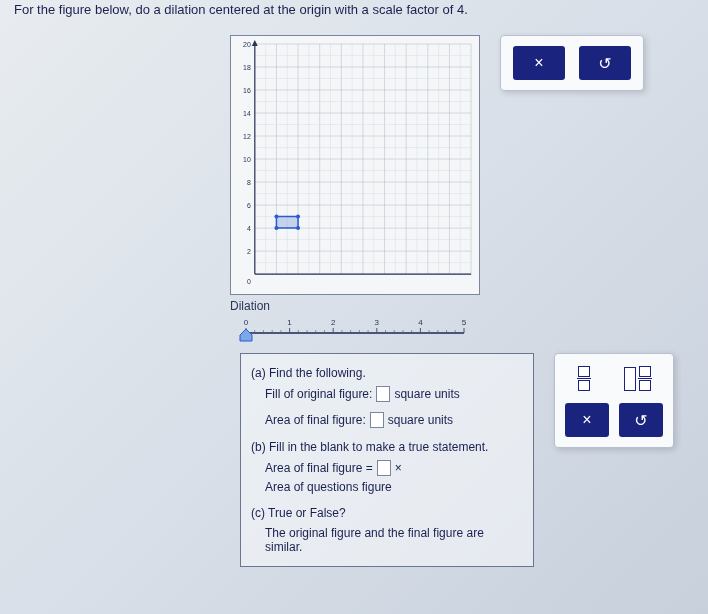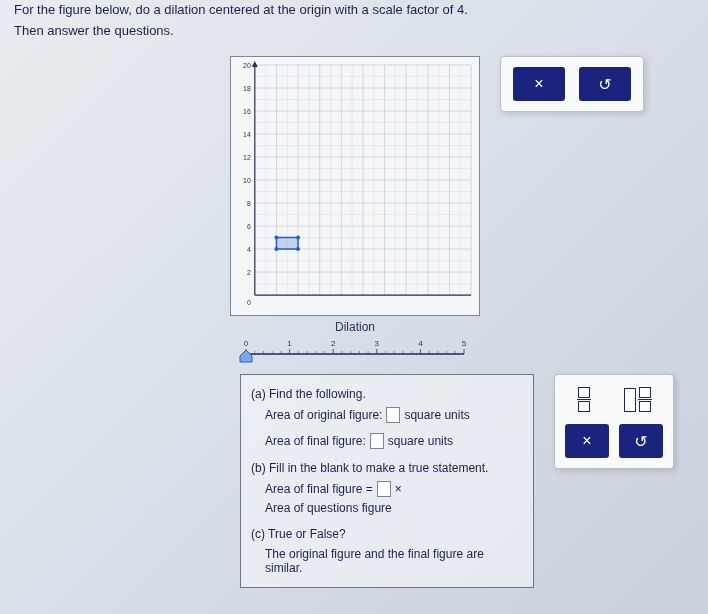--- a/index.html
+++ b/index.html
@@ -9,21 +9,21 @@
       width: 708px;
       height: 614px;
       overflow: hidden;
       position: relative;
       font-size: 13px;
       color: #1a2050;
     }
     .instructions { padding: 2px 14px 6px; }
     .instructions p { margin-bottom: 6px; font-size: 13px; color: #1a2050; }
     .content-row { display: flex; padding: 6px 14px 0 230px; gap: 20px; align-items: flex-start; }
-    .chart-col { display: flex; flex-direction: column; align-items: center; }
+    .chart-col { display: flex; flex-direction: column; }
     .chart-box {
       width: 250px; height: 260px;
       border: 1px solid #7a85a0;
       background: #f4f6f8;
       position: relative;
     }
     .grid-svg { width: 100%; height: 100%; display: block; }
     .dilation-label { font-size: 12px; color: #2a3558; margin-top: 4px; }
     .slider-wrap { width: 250px; position: relative; margin-top: 2px; }
     .slider-svg { width: 100%; height: 28px; display: block; }
@@ -103,21 +103,20 @@
       border-radius: 3px;
       cursor: pointer;
       font-size: 16px;
     }
   </style>
 </head>
 <body>
 
 <div class="instructions">
   <p>For the figure below, do a dilation centered at the origin with a scale factor of 4.</p>
-  <p>Then answer the questions.</p>
 </div>
 
 <div class="content-row">
   <div class="chart-col">
     <div class="chart-box">
       <svg class="grid-svg" viewBox="0 0 250 260">
           <line x1="24" x2="24" y1="240" y2="8" stroke="#b0b8c8" stroke-width="0.5"></line>
           <line y1="240" y2="240" x1="24" x2="242" stroke="#b0b8c8" stroke-width="0.5"></line>
           <line x1="34.9" x2="34.9" y1="240" y2="8" stroke="#d8dde6" stroke-width="0.5"></line>
           <line y1="228.4" y2="228.4" x1="24" x2="242" stroke="#d8dde6" stroke-width="0.5"></line>
@@ -229,21 +228,21 @@
       <span>↺</span>
     </div>
   </div>
 </div>
 
 <div class="questions-row">
   <div class="question-box">
     <div class="q-section">
       <div class="q-label">(a) Find the following.</div>
       <div class="q-line">
-        <span>Area of original figure:</span>
+        <span>Fill of original figure:</span>
         <span class="blank-box"></span>
         <span>square units</span>
       </div>
       <div class="q-line">
         <span>Area of final figure:</span>
         <span class="blank-box"></span>
         <span>square units</span>
       </div>
     </div>
     <div class="q-section">

